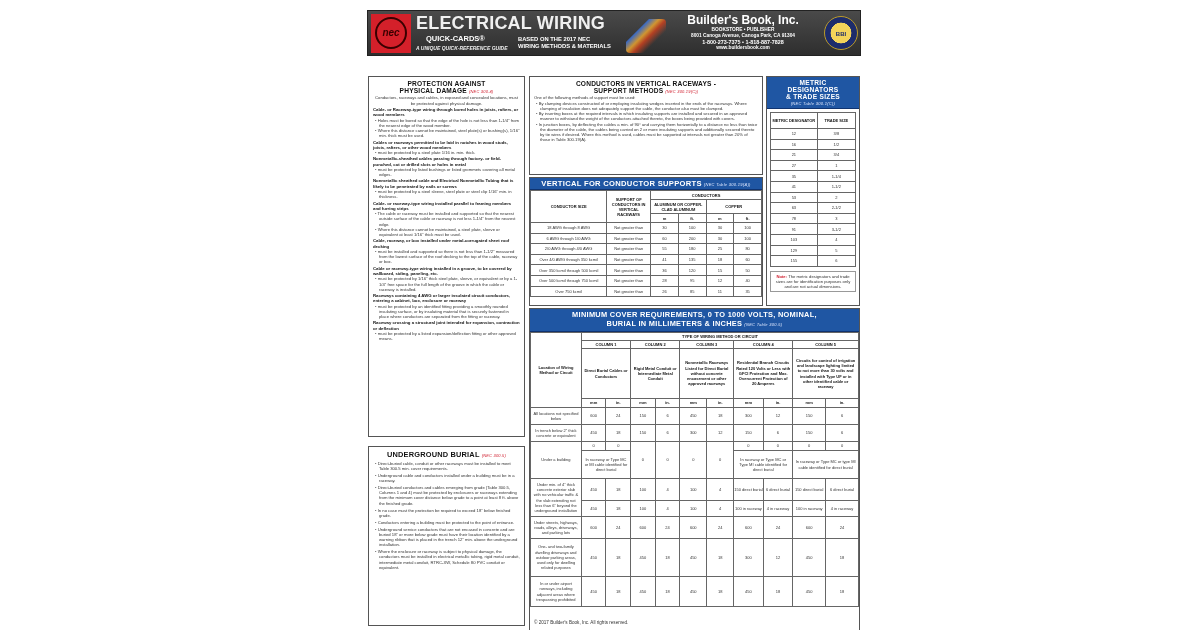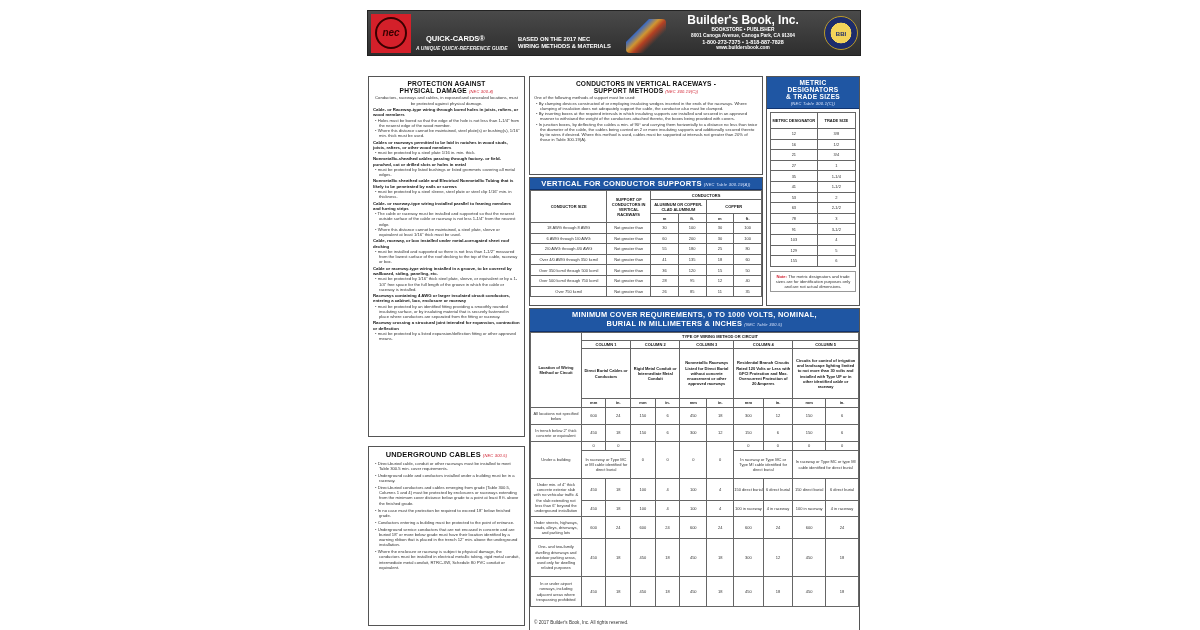--- a/index.html
+++ b/index.html
@@ -59,20 +59,21 @@
 </style>
 </head>
 <body>
 
 <div class="card">
 
   <div class="banner">
     <div class="nec-logo">
       <div class="nec-ring">nec</div>
     </div>
+    <div class="title-main">ELECTRICAL WIRING</div>
     <div class="title-sub">QUICK-CARDS®</div>
     <div class="title-tag">A UNIQUE QUICK-REFERENCE GUIDE</div>
     <div class="based">
       <div>BASED ON THE 2017 NEC</div>
       <div>WIRING METHODS &amp; MATERIALS</div>
     </div>
     <div class="wires"></div>
     <div class="publisher">
       <div class="pub-name">Builder's Book, Inc.</div>
       <div class="pub-line">BOOKSTORE  •  PUBLISHER</div>
@@ -109,21 +110,21 @@
         <div class="bl">must be protected by 1/16" thick steel plate, sleeve, or equivalent or by a 1-1/4" free space for the full length of the groove in which the cable or raceway is installed.</div>
         <div class="hd">Raceways containing 4 AWG or larger insulated circuit conductors, entering a cabinet, box, enclosure or raceway</div>
         <div class="bl">must be protected by an identified fitting providing a smoothly rounded insulating surface, or by insulating material that is securely fastened in place where conductors are separated from the fitting or raceway.</div>
         <div class="hd">Raceway crossing a structural joint intended for expansion, contraction or deflection</div>
         <div class="bl">must be protected by a listed expansion/deflection fitting or other approved means.</div>
       </div>
   </div>
 
   <div class="box ug" style="left:1px; top:438px; width:157px; height:180px; padding:4px 4px;">
     <h3 style="font-size:7.4px; margin-bottom:1px;">
-      <span>UNDERGROUND CABLES</span><span class="ref">(NEC 300.5)</span>
+      <span>UNDERGROUND BURIAL</span><span class="ref">(NEC 300.5)</span>
     </h3>
     <div id="underground-list">
         <div class="bl">Direct-buried cable, conduit or other raceways must be installed to meet Table 300.5 min. cover requirements.</div>
         <div class="bl">Underground cable and conductors installed under a building must be in a raceway.</div>
         <div class="bl">Direct-buried conductors and cables emerging from grade (Table 300.5, Columns 1 and 4) must be protected by enclosures or raceways extending from the minimum cover distance below grade to a point at least 8 ft. above the finished grade.</div>
         <div class="bl">In no case must the protection be required to exceed 18" below finished grade.</div>
         <div class="bl">Conductors entering a building must be protected to the point of entrance.</div>
         <div class="bl">Underground service conductors that are not encased in concrete and are buried 18" or more below grade must have their location identified by a warning ribbon that is placed in the trench 12" min. above the underground installation.</div>
         <div class="bl">Where the enclosure or raceway is subject to physical damage, the conductors must be installed in electrical metallic tubing, rigid metal conduit, intermediate metal conduit, RTRC-XW, Schedule 80 PVC conduit or equivalent.</div>
       </div>

